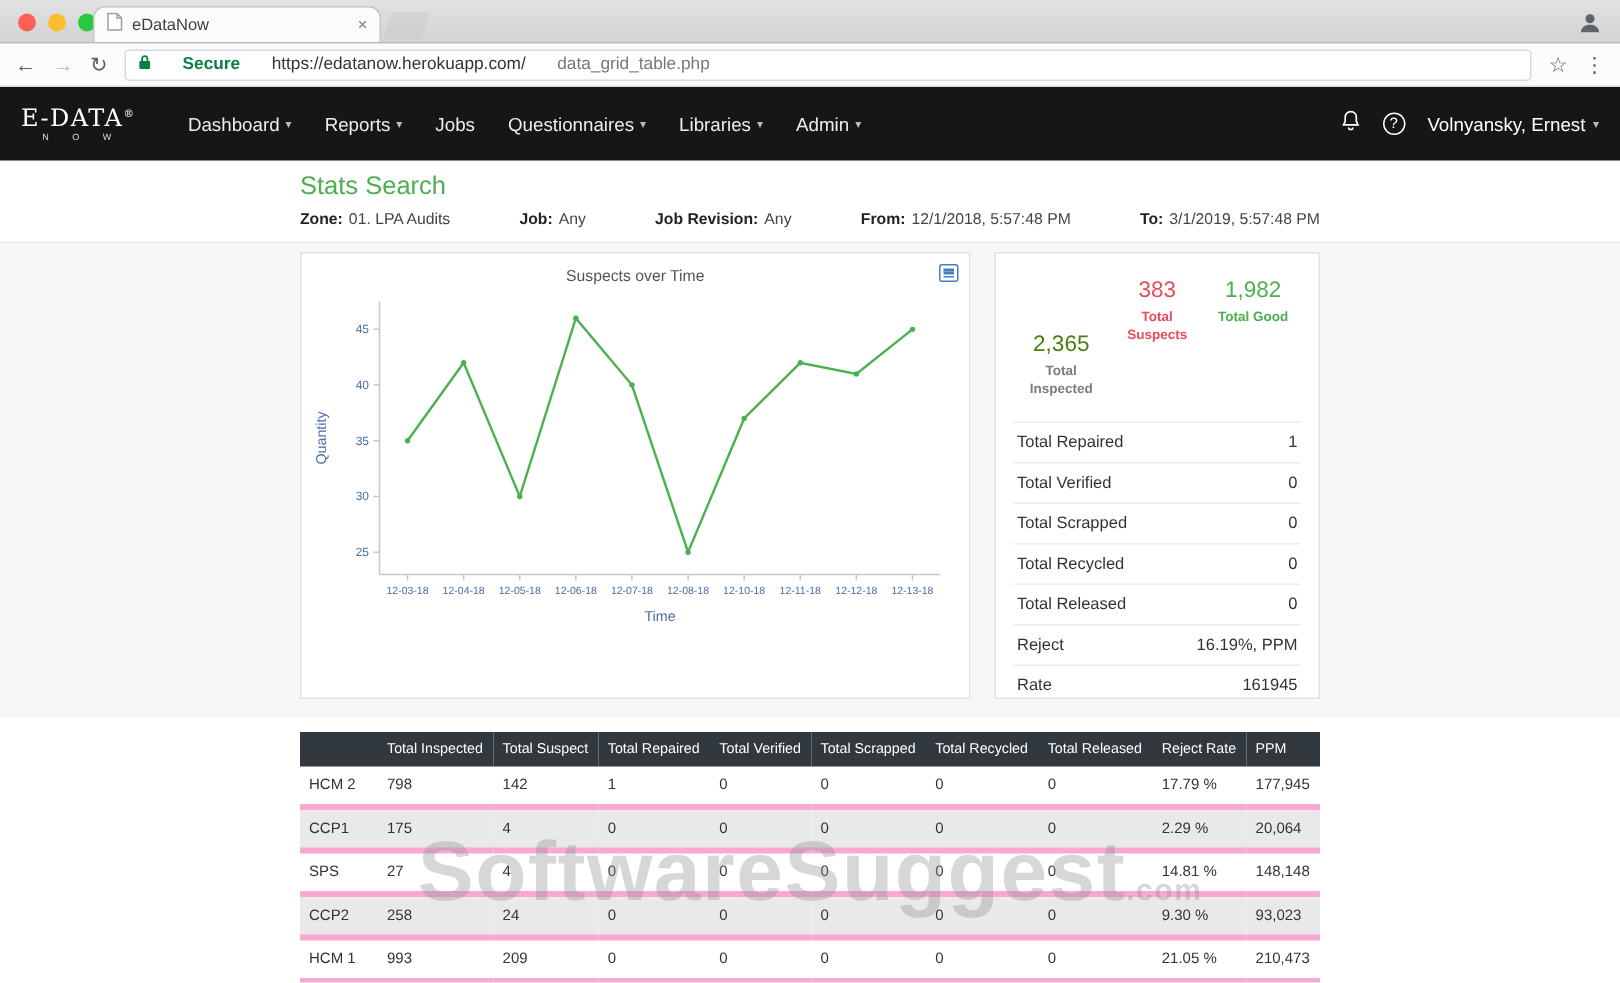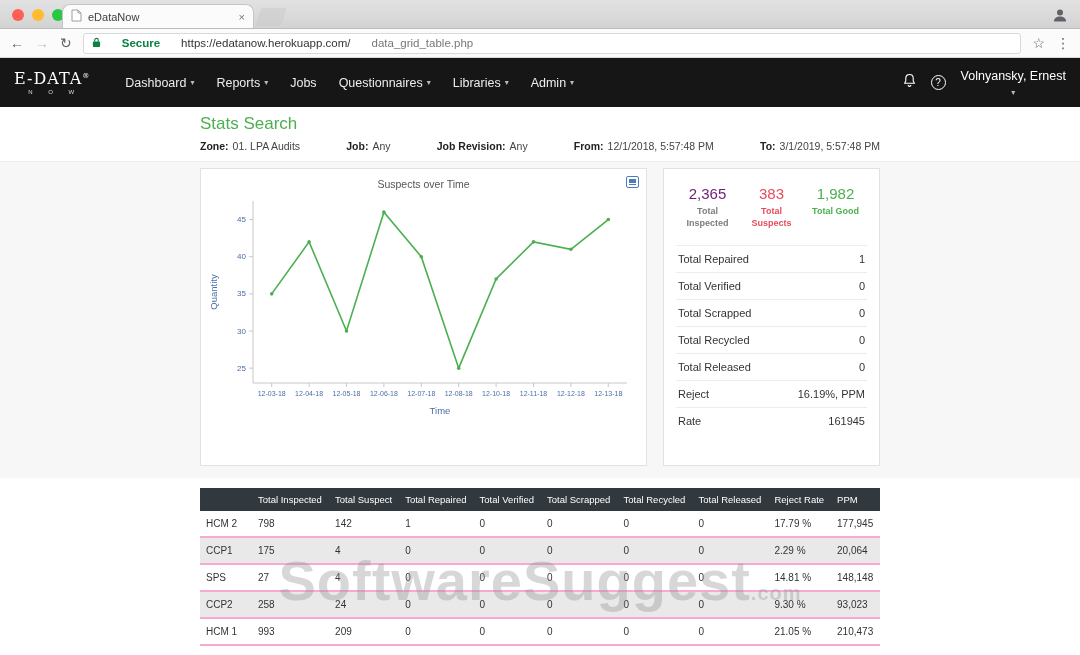--- a/index.html
+++ b/index.html
@@ -35,21 +35,21 @@
   .navbar { height:49px; background:#161616; display:flex; align-items:center; padding:0 14px; }
   .logo { color:#fff; text-align:center; line-height:1; margin-right:24px; cursor:pointer; }
   .logo-top { font-family:"DejaVu Serif", serif; font-size:16px; letter-spacing:1px; }
   .logo-reg { font-size:7px; vertical-align:super; }
   .logo-bottom { font-size:6px; letter-spacing:7px; margin-top:2px; padding-left:5px; color:#ddd; }
   .nav-menu { display:flex; align-items:center; height:100%; }
   .nav-item { color:#ededed; font-size:12.5px; padding:0 11px; height:100%; display:flex; align-items:center; gap:4px; cursor:pointer; }
   .caret { font-size:8px; color:#bbb; }
   .nav-right { margin-left:auto; display:flex; align-items:center; gap:15px; color:#fff; }
   .help-circle { width:15px; height:15px; border:1px solid #fff; border-radius:50%; font-size:10px; display:flex; align-items:center; justify-content:center; }
-  .nav-user { font-size:12.5px; display:flex; align-items:center; gap:5px; cursor:pointer;flex-direction:column; }
+  .nav-user { font-size:12.5px; display:flex; align-items:center; gap:5px; cursor:pointer; }
 
   
   .container { width:680px; margin:0 auto; }
   .stats-head { display:flex; align-items:flex-end; justify-content:space-between; padding-top:8px; }
   .page-title { font-size:17px; line-height:18px; color:#4caf50; font-weight:normal; margin:0; }
   .filter-btn { font-size:10.5px; padding:4px 9px; margin-left:6px; color:#333; font-family:inherit;
                 background:linear-gradient(#fff,#efefef); border:1px solid #c3c3c3; border-radius:3px; cursor:pointer; }
   .filter-row { display:flex; justify-content:space-between; margin-top:7px; padding-bottom:9px; font-size:10.5px; }
   .f-label { font-weight:bold; color:#222; margin-right:4px; }
   .f-value { color:#444; }
@@ -69,21 +69,21 @@
   .total-value { font-size:15px; }
   .total-label { font-size:9px; font-weight:bold; margin-top:4px; line-height:1.3; }
   .summary-rows { margin-top:16px; }
   .s-row { display:flex; justify-content:space-between; border-top:1px solid #ececec; padding:7px 2px; font-size:11px; color:#333; }
 
   .part-section { padding:10px 0 14px; position:relative; }
   .section-title { font-size:15px; line-height:18px; color:#4caf50; font-weight:normal; margin:0 0 10px; }
   table.part-table { width:100%; border-collapse:collapse; font-size:10px; }
   .part-table th { background:#31383e; color:#fff; font-weight:normal; font-size:9.5px; text-align:left; padding:6px; }
   .part-table th:first-child { width:52px; }
-  .part-table td { padding:7px 6px; border-bottom:2px solid #f9a8d4; color:#333; }
+  .part-table td { padding:7px 6px; border-bottom:4px solid #f9a8d4; color:#333; }
   .part-table tbody tr:nth-child(even) { background:#e9e9e9; }
   .watermark { position:absolute; top:70px; left:50%; transform:translateX(-50%); z-index:5; pointer-events:none;
                font-size:56px; font-weight:bold; color:#8f8f8f; opacity:.35; letter-spacing:1px; white-space:nowrap; }
   .watermark .tld { font-size:20px; }
 </style>
 </head>
 <body>
 
 <div class="titlebar">
   <div class="lights">
@@ -240,21 +240,21 @@
           <circle cx="326.5" cy="48.857142857142854" r="1.8" fill="#4caf50"></circle>
           <circle cx="363.9" cy="56.28571428571429" r="1.8" fill="#4caf50"></circle>
           <circle cx="401.3" cy="26.571428571428573" r="1.8" fill="#4caf50"></circle>
           <text x="233" y="221" text-anchor="middle" font-size="9.5" fill="#4a6ea9">Time</text>
           <text x="10" y="99" text-anchor="middle" font-size="9.5" fill="#4a6ea9" transform="rotate(-90 10 99)">Quantity</text>
         </svg>
     </div>
     <div class="stats-panel">
       <div class="summary-totals">
           <div class="total">
-            <div class="total-value" style="color: #701a75;">2,365</div>
+            <div class="total-value" style="color: #4d7c0f; margin-top: 36px;">2,365</div>
             <div class="total-label" style="color: rgb(125, 125, 125);">Total Inspected</div>
           </div>
           <div class="total">
             <div class="total-value" style="color: rgb(230, 76, 92);">383</div>
             <div class="total-label" style="color: rgb(230, 76, 92);">Total Suspects</div>
           </div>
           <div class="total">
             <div class="total-value" style="color: rgb(76, 175, 80);">1,982</div>
             <div class="total-label" style="color: rgb(76, 175, 80);">Total Good</div>
           </div>

